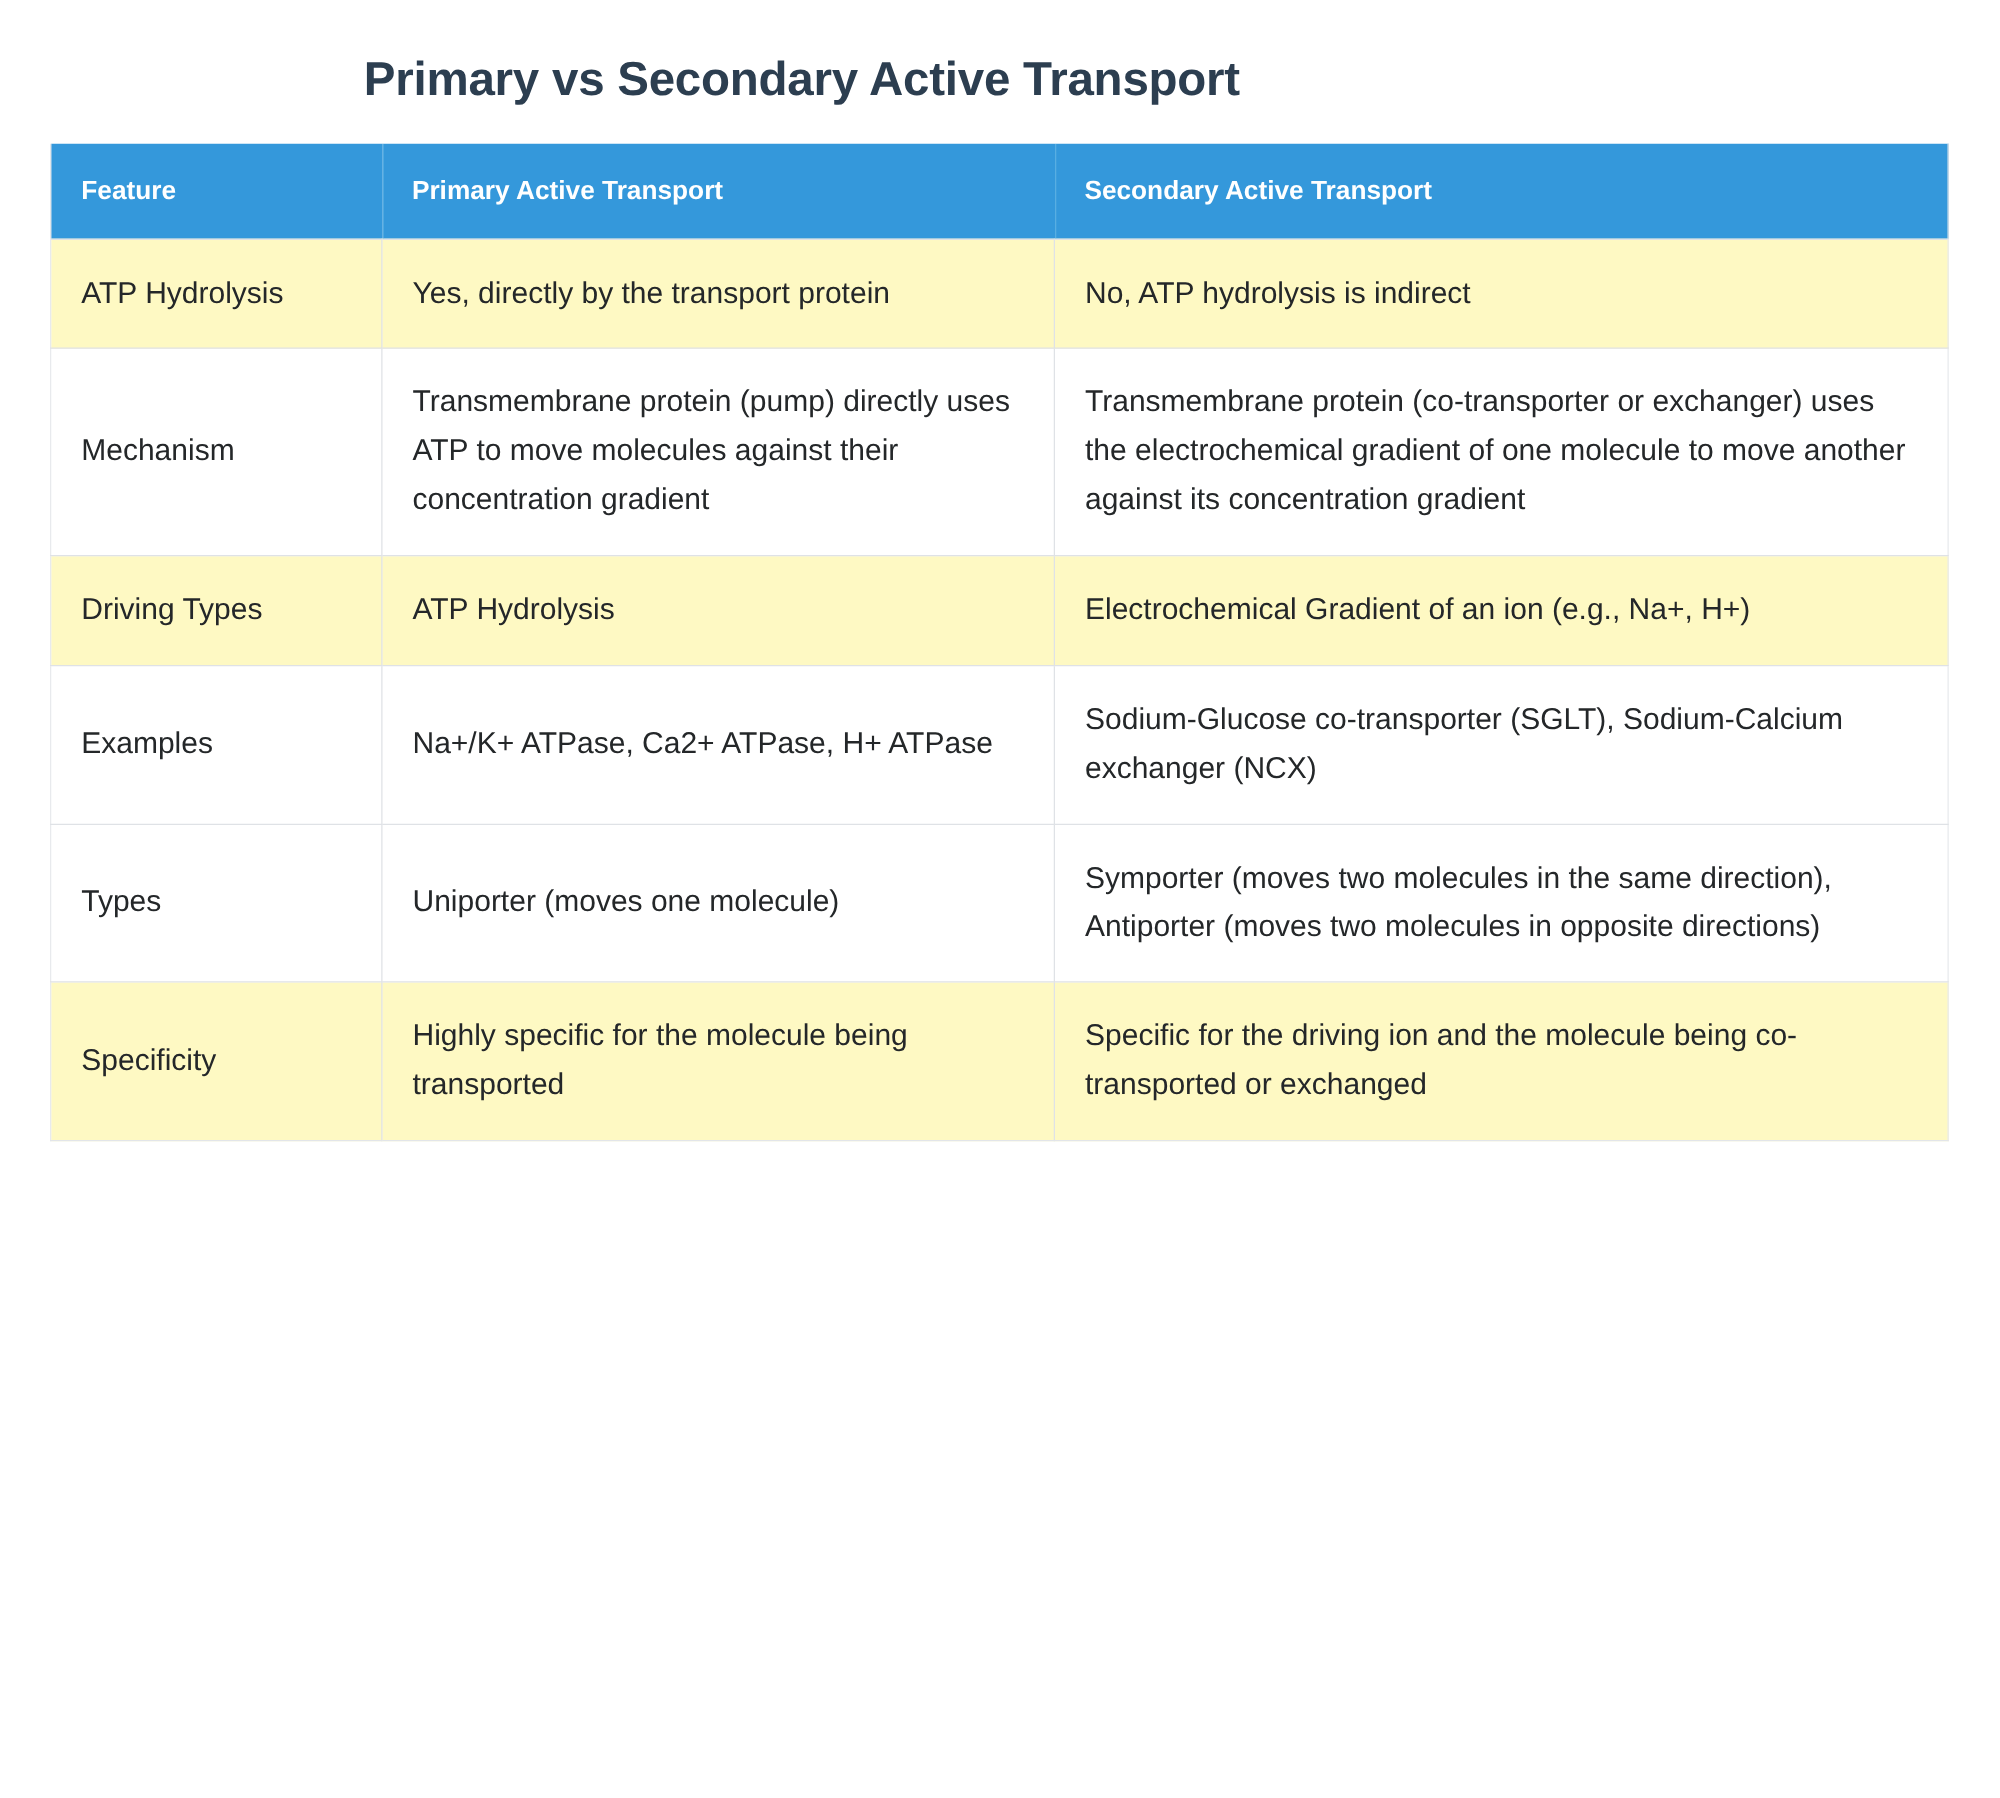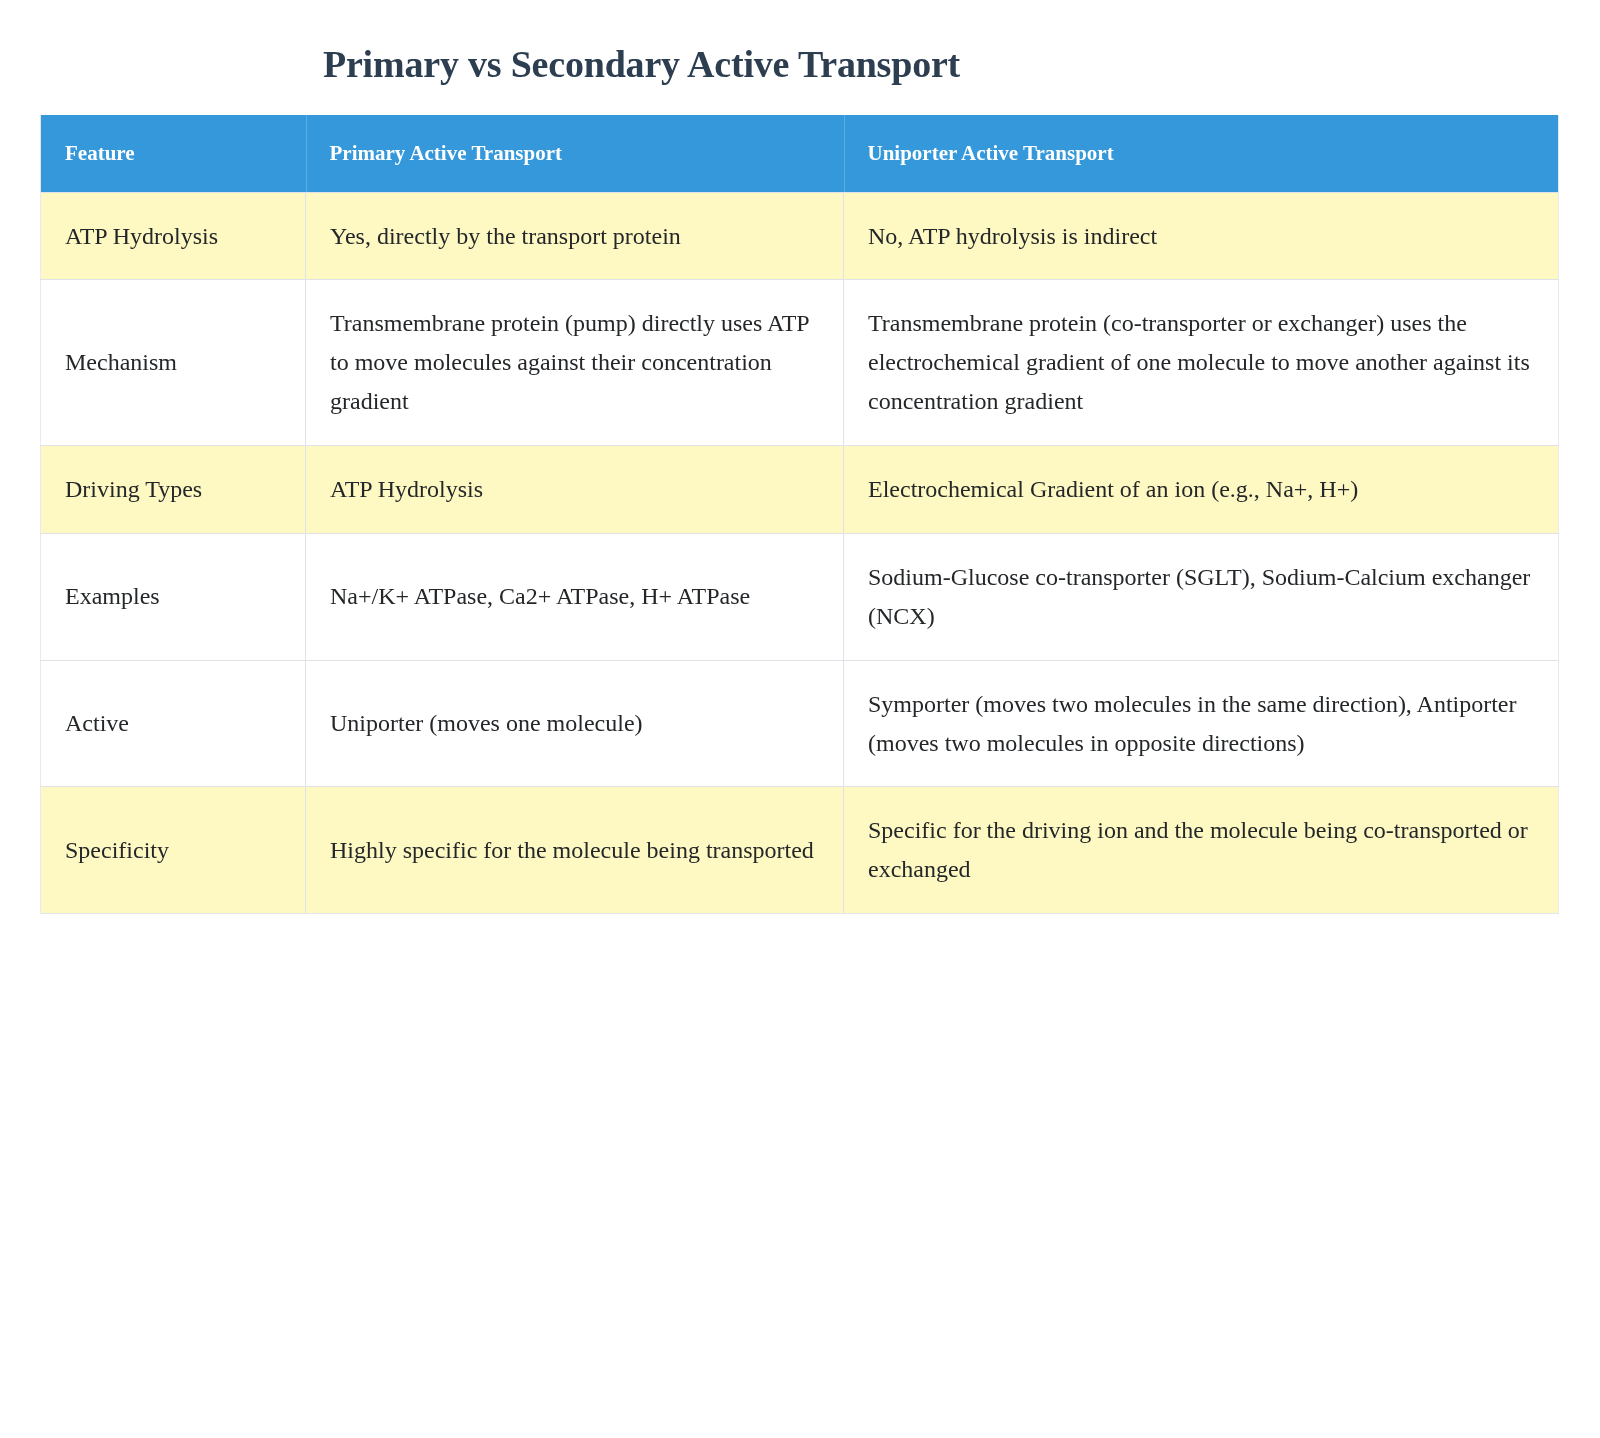--- a/index.html
+++ b/index.html
@@ -11,21 +11,20 @@
     width: 1600px;
     height: 1438px;
     font-family: "Liberation Sans", sans-serif;
     -webkit-font-smoothing: antialiased;
   }
   .page {
     position: relative;
     width: 1283px;
     height: 1438px;
     box-sizing: border-box;
-    font-family: Liberation Serif, serif;
   }
   .page-title {
     text-align: center;
     font-size: 38px;
     font-weight: bold;
     color: #2c3e50;
     letter-spacing: -0.2px;
     padding-top: 42px;
     padding-bottom: 0;
     margin: 0;
@@ -97,21 +96,21 @@
     <table class="compare">
       <colgroup>
         <col class="c1">
         <col class="c2">
         <col class="c3">
       </colgroup>
       <thead>
         <tr>
           <th>Feature</th>
           <th class="divider">Primary Active Transport</th>
-          <th class="divider">Uniporter Active Transport</th>
+          <th class="divider">Secondary Active Transport</th>
         </tr>
       </thead>
       <tbody>
         <tr class="alt">
           <td>ATP Hydrolysis</td>
           <td>Yes, directly by the transport protein</td>
           <td>No, ATP hydrolysis is indirect</td>
         </tr>
         <tr>
           <td>Mechanism</td>
@@ -122,21 +121,21 @@
           <td>Driving Types</td>
           <td>ATP Hydrolysis</td>
           <td>Electrochemical Gradient of an ion (e.g., Na+, H+)</td>
         </tr>
         <tr>
           <td>Examples</td>
           <td>Na+/K+ ATPase, Ca2+ ATPase, H+ ATPase</td>
           <td>Sodium-Glucose co-transporter (SGLT), Sodium-Calcium exchanger (NCX)</td>
         </tr>
         <tr>
-          <td>Active</td>
+          <td>Types</td>
           <td>Uniporter (moves one molecule)</td>
           <td>Symporter (moves two molecules in the same direction), Antiporter (moves two molecules in opposite directions)</td>
         </tr>
         <tr class="alt">
           <td>Specificity</td>
           <td>Highly specific for the molecule being transported</td>
           <td>Specific for the driving ion and the molecule being co-transported or exchanged</td>
         </tr>
       </tbody>
     </table>

